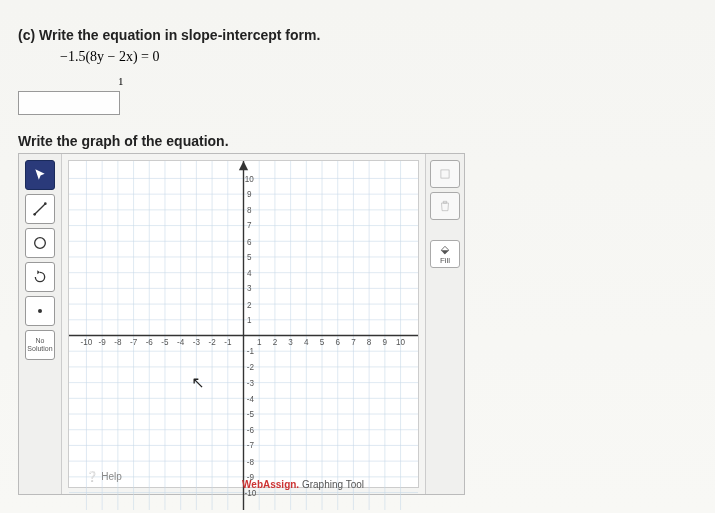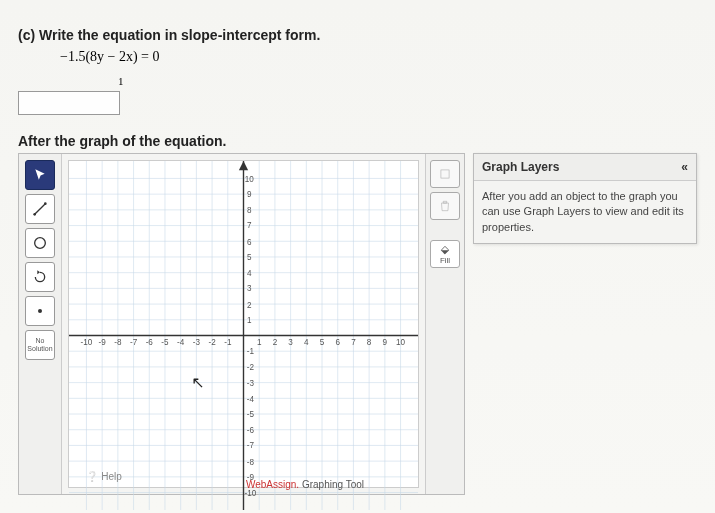--- a/index.html
+++ b/index.html
@@ -176,21 +176,21 @@
     color: #444;
     line-height: 1.4;
   }
   .footer {
     position: absolute;
     bottom: 4px;
     right: 100px;
     font-size: 10px;
     color: #555;
   }
-  .footer .wa { color: #c33; font-weight: normal; }
+  .footer .wa { color: #c33; font-weight: bold; }
   .help-icon {
     position: absolute;
     bottom: 5px;
     left: 17px;
     font-size: 10px;
     color: #888;
   }
   .cursor-arrow {
     position: absolute;
     left: 35%;
@@ -203,21 +203,21 @@
 </head>
 <body>
 
 <div class="page">
 
   <div class="question-part">(c) Write the equation in slope-intercept form.</div>
   <div class="equation">−1.5(8y − 2x) = 0</div>
   <div class="sub1">1</div>
   <div class="answer-box"></div>
 
-  <div class="sketch-label">After the graph of the equation.</div>
+  <div class="sketch-label">Write the graph of the equation.</div>
 
   <div class="graph-wrap">
     <div class="graph-panel">
 
       <div class="toolbar">
         <div class="tool selected">
           <svg width="14" height="14" viewBox="0 0 24 24">
               <path fill="#fff" d="M4 2l6 18 3-7 7-3z"></path>
             </svg>
         </div>
@@ -359,22 +359,15 @@
           <span class="bucket">⬙</span>
           <span>Fill</span>
         </div>
       </div>
 
       <div class="footer">
         <span class="wa">WebAssign.</span><span> Graphing Tool</span>
       </div>
     </div>
 
-    <div class="layers-panel">
-      <div class="layers-header">
-        <span>Graph Layers</span>
-        <span>«</span>
-      </div>
-      <div class="layers-body">After you add an object to the graph you can use Graph Layers to view and edit its properties.</div>
-    </div>
   </div>
 
 </div>
 
 </body></html>

